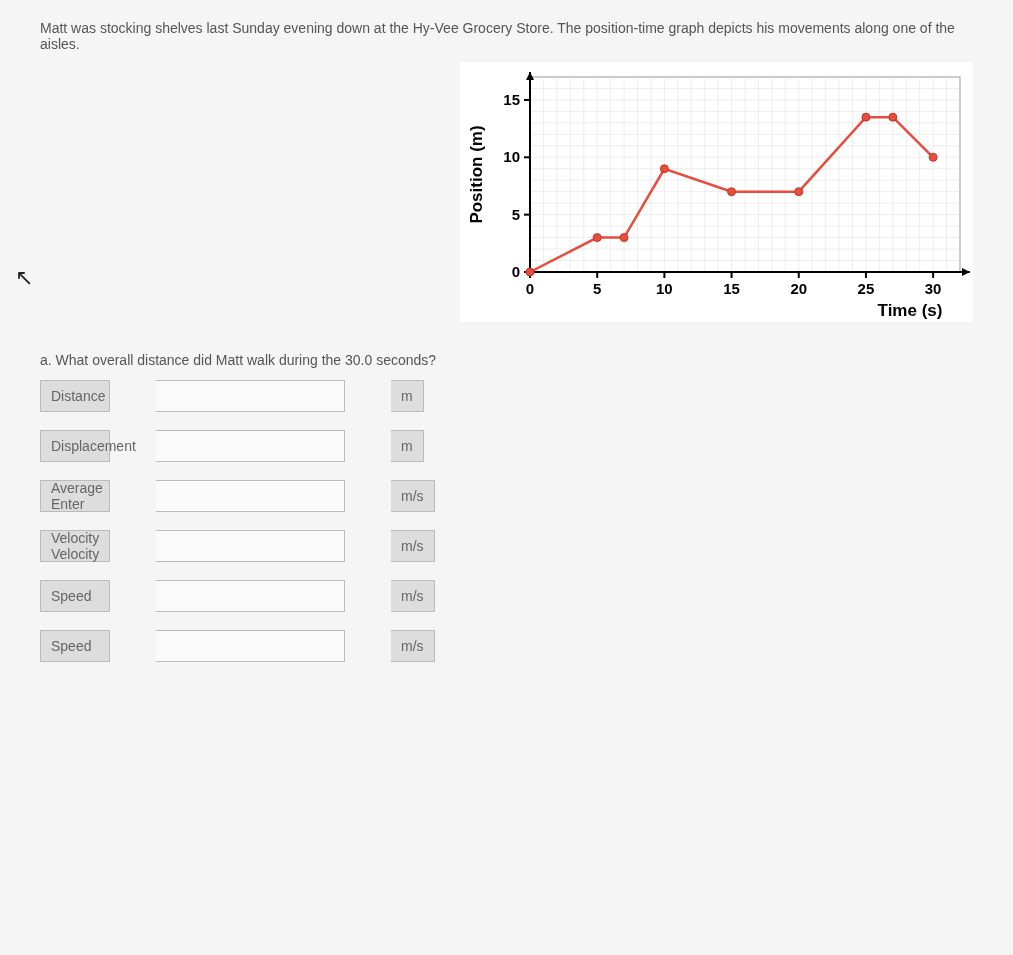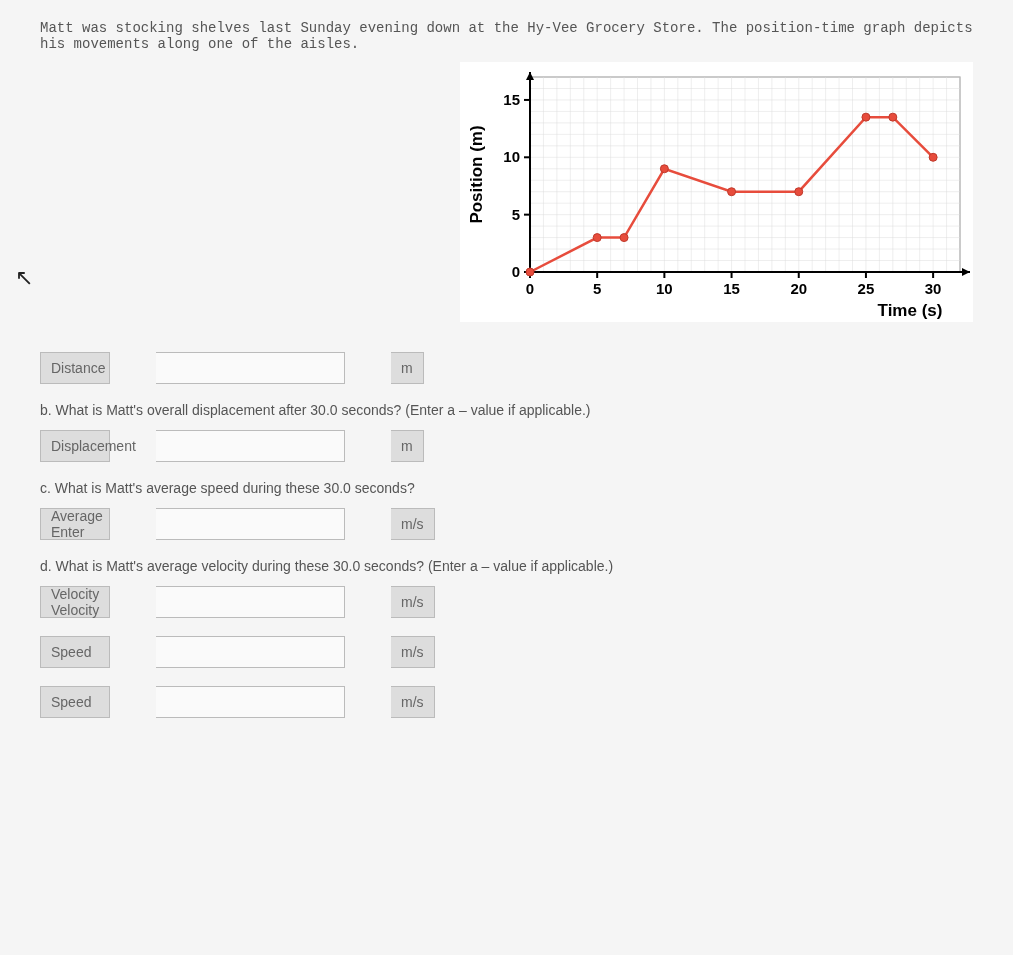--- a/index.html
+++ b/index.html
@@ -8,21 +8,20 @@
     color: #444;
     background: #f5f5f5;
     margin: 0;
     padding: 20px 40px;
     width: 1013px;
     box-sizing: border-box;
   }
   .problem-text {
     margin-bottom: 10px;
     color: #555;
-    font-family: Liberation Mono, monospace;
   }
   .chart-container {
     display: flex;
     justify-content: center;
     margin: 10px 0 30px 420px;
   }
   svg.chart {
     background: #fff;
   }
   .question-block {
@@ -173,47 +172,45 @@
       <circle cx="204.375" cy="106.76470588235294" r="4" fill="#e74c3c" stroke="#c0392b" stroke-width="1"></circle>
       <circle cx="271.5625" cy="129.70588235294116" r="4" fill="#e74c3c" stroke="#c0392b" stroke-width="1"></circle>
       <circle cx="338.75" cy="129.70588235294116" r="4" fill="#e74c3c" stroke="#c0392b" stroke-width="1"></circle>
       <circle cx="405.9375" cy="55.14705882352942" r="4" fill="#e74c3c" stroke="#c0392b" stroke-width="1"></circle>
       <circle cx="432.8125" cy="55.14705882352942" r="4" fill="#e74c3c" stroke="#c0392b" stroke-width="1"></circle>
       <circle cx="473.125" cy="95.29411764705883" r="4" fill="#e74c3c" stroke="#c0392b" stroke-width="1"></circle>
     </svg>
 </div>
 
 <div class="question-block">
+  <div class="question-text">a. What overall distance did Matt walk during the 30.0 seconds?</div>
   <div class="input-row">
     <div class="input-label">Distance</div>
     <input class="input-field" value="" style="">
     <div class="input-unit">m</div>
   </div>
 </div>
 
 <div class="question-block">
-  <div class="question-text">b. What is Matt's overall displacement after 30.0 seconds? (Enter a – value if applicable.)</div>
   <div class="input-row">
     <div class="input-label">Displacement</div>
     <input class="input-field" value="" style="">
     <div class="input-unit">m</div>
   </div>
 </div>
 
 <div class="question-block">
-  <div class="question-text">c. What is Matt's average speed during these 30.0 seconds?</div>
   <div class="input-row">
     <div class="input-label">Average Enter</div>
     <input class="input-field" value="" style="">
     <div class="input-unit">m/s</div>
   </div>
 </div>
 
 <div class="question-block">
-  <div class="question-text">d. What is Matt's average velocity during these 30.0 seconds? (Enter a – value if applicable.)</div>
   <div class="input-row">
     <div class="input-label">Velocity Velocity</div>
     <input class="input-field" value="" style="">
     <div class="input-unit">m/s</div>
   </div>
 </div>
 
 <div class="question-block">
   <div class="input-row" style="width:280px">
     <div class="input-label">Speed</div>

